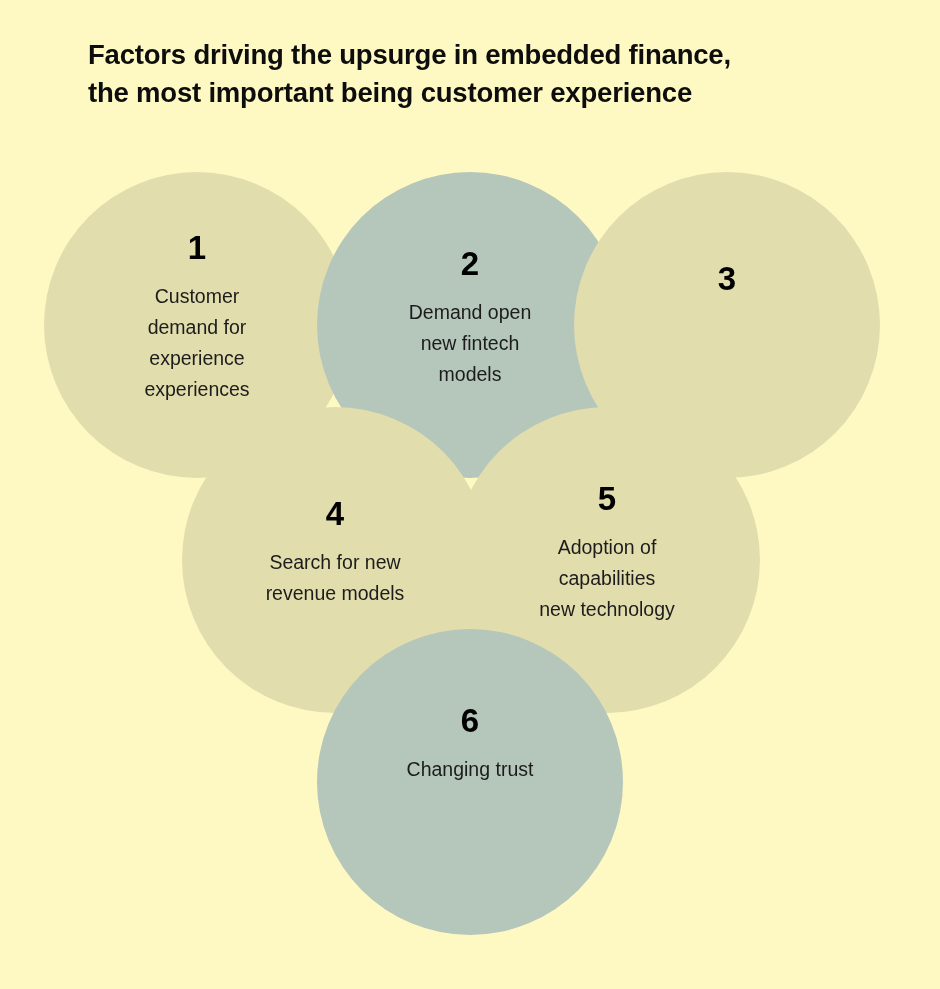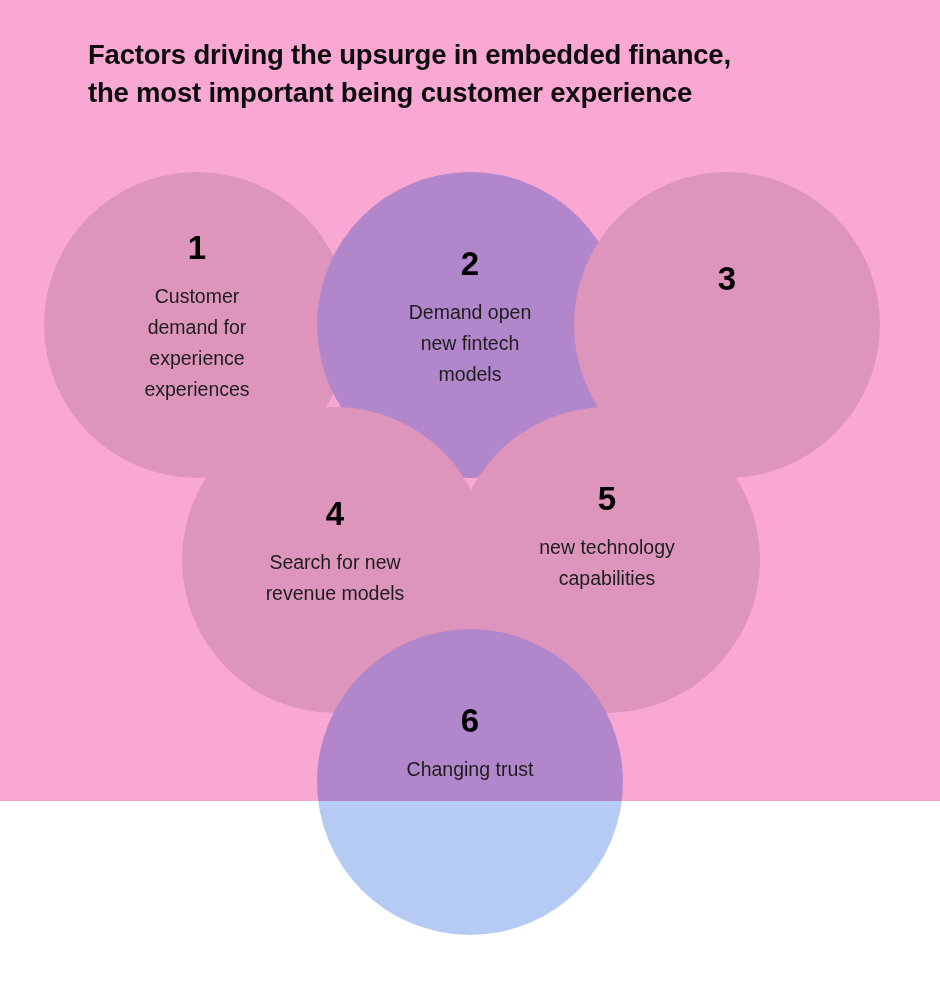--- a/index.html
+++ b/index.html
@@ -10,22 +10,22 @@
   body {
     width: 940px;
     height: 989px;
     font-family: "Liberation Sans", sans-serif;
     color: #1a1a1a;
     overflow: hidden;
   }
   #page {
     position: relative;
     width: 940px;
-    height: 801px;
-    background: #f9a8d4;
+    height: 989px;
+    background: #fef9c3;
   }
 
   
   #title-block {
     position: absolute;
     left: 88px;
     top: 36px;
     width: 790px;
   }
   .title-line {
@@ -125,22 +125,23 @@
         <div class="node" style="left: 335px; top: 495px;">
           <div class="node-number">4</div>
           <div class="node-label">
             <span>Search for new</span>
             <span>revenue models</span>
           </div>
         </div>
         <div class="node" style="left: 607px; top: 479.5px;">
           <div class="node-number">5</div>
           <div class="node-label">
+            <span>Adoption of</span>
+            <span>capabilities</span>
             <span>new technology</span>
-            <span>capabilities</span>
           </div>
         </div>
         <div class="node" style="left: 470px; top: 701.5px;">
           <div class="node-number">6</div>
           <div class="node-label">
             <span>Changing trust</span>
           </div>
         </div>
       </div>
   </div>

